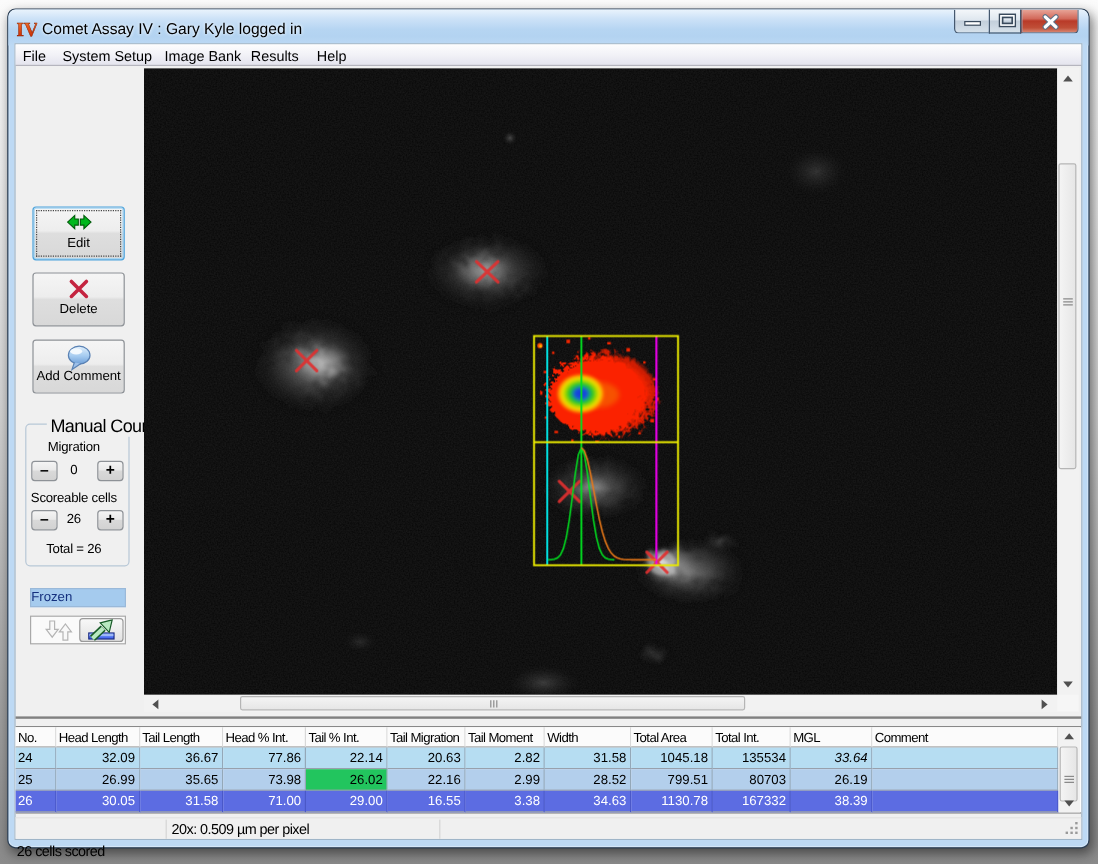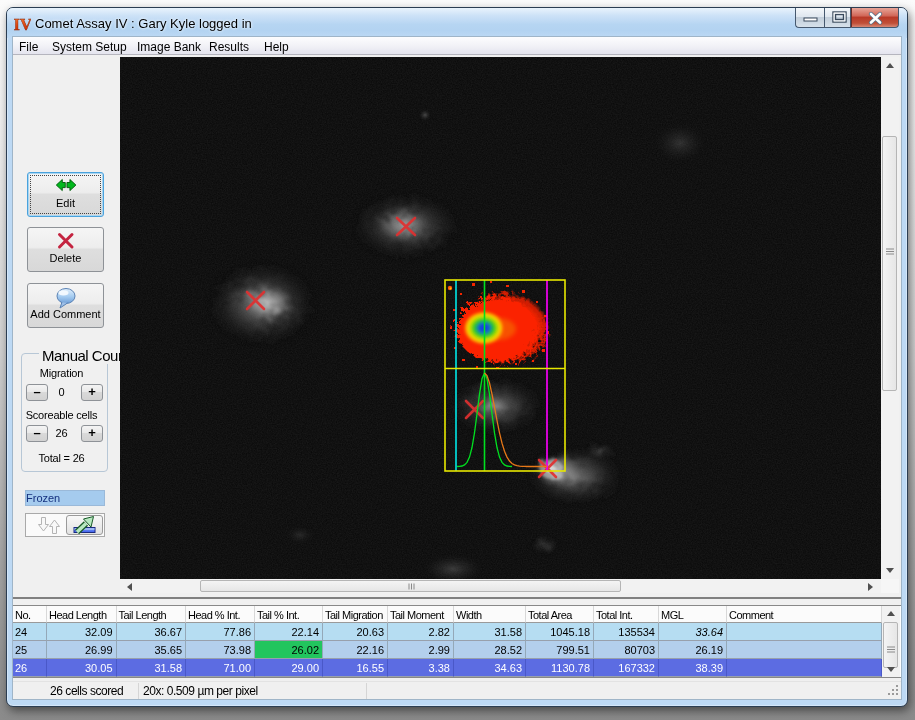--- a/index.html
+++ b/index.html
@@ -377,21 +377,21 @@
           <g stroke="#8a8a8a" stroke-width="1">
             <line x1="1" y1="1" x2="9" y2="1"></line>
             <line x1="1" y1="3.5" x2="9" y2="3.5"></line>
             <line x1="1" y1="6" x2="9" y2="6"></line>
           </g>
         </svg>
       <div class="arr" style="left:874px;top:61px;border-left:4px solid transparent;border-right:4px solid transparent;border-top:5px solid #505050;position:absolute;"></div>
     </div>
 
     <div id="statusbar">
-      <span class="abs" style="left:1px;top:2px;margin-left:36px;">26 cells scored</span>
+      <span class="abs" style="left:1px;top:20px;">26 cells scored</span>
       <div class="abs" style="left:125px;top:1px;width:1px;height:16px;background:#d5d5d5;"></div>
       <div class="abs" style="left:353px;top:1px;width:1px;height:16px;background:#d5d5d5;"></div>
       <span class="abs" style="left:130px;top:2px;">20x: 0.509 µm per pixel</span>
       <svg class="abs" style="right:2px;bottom:2px;" width="12" height="12">
           <g fill="#9a9a9a">
             <rect x="9" y="0" width="2" height="2"></rect>
             <rect x="9" y="4" width="2" height="2"></rect>
             <rect x="9" y="8" width="2" height="2"></rect>
             <rect x="5" y="4" width="2" height="2"></rect>
             <rect x="5" y="8" width="2" height="2"></rect>

